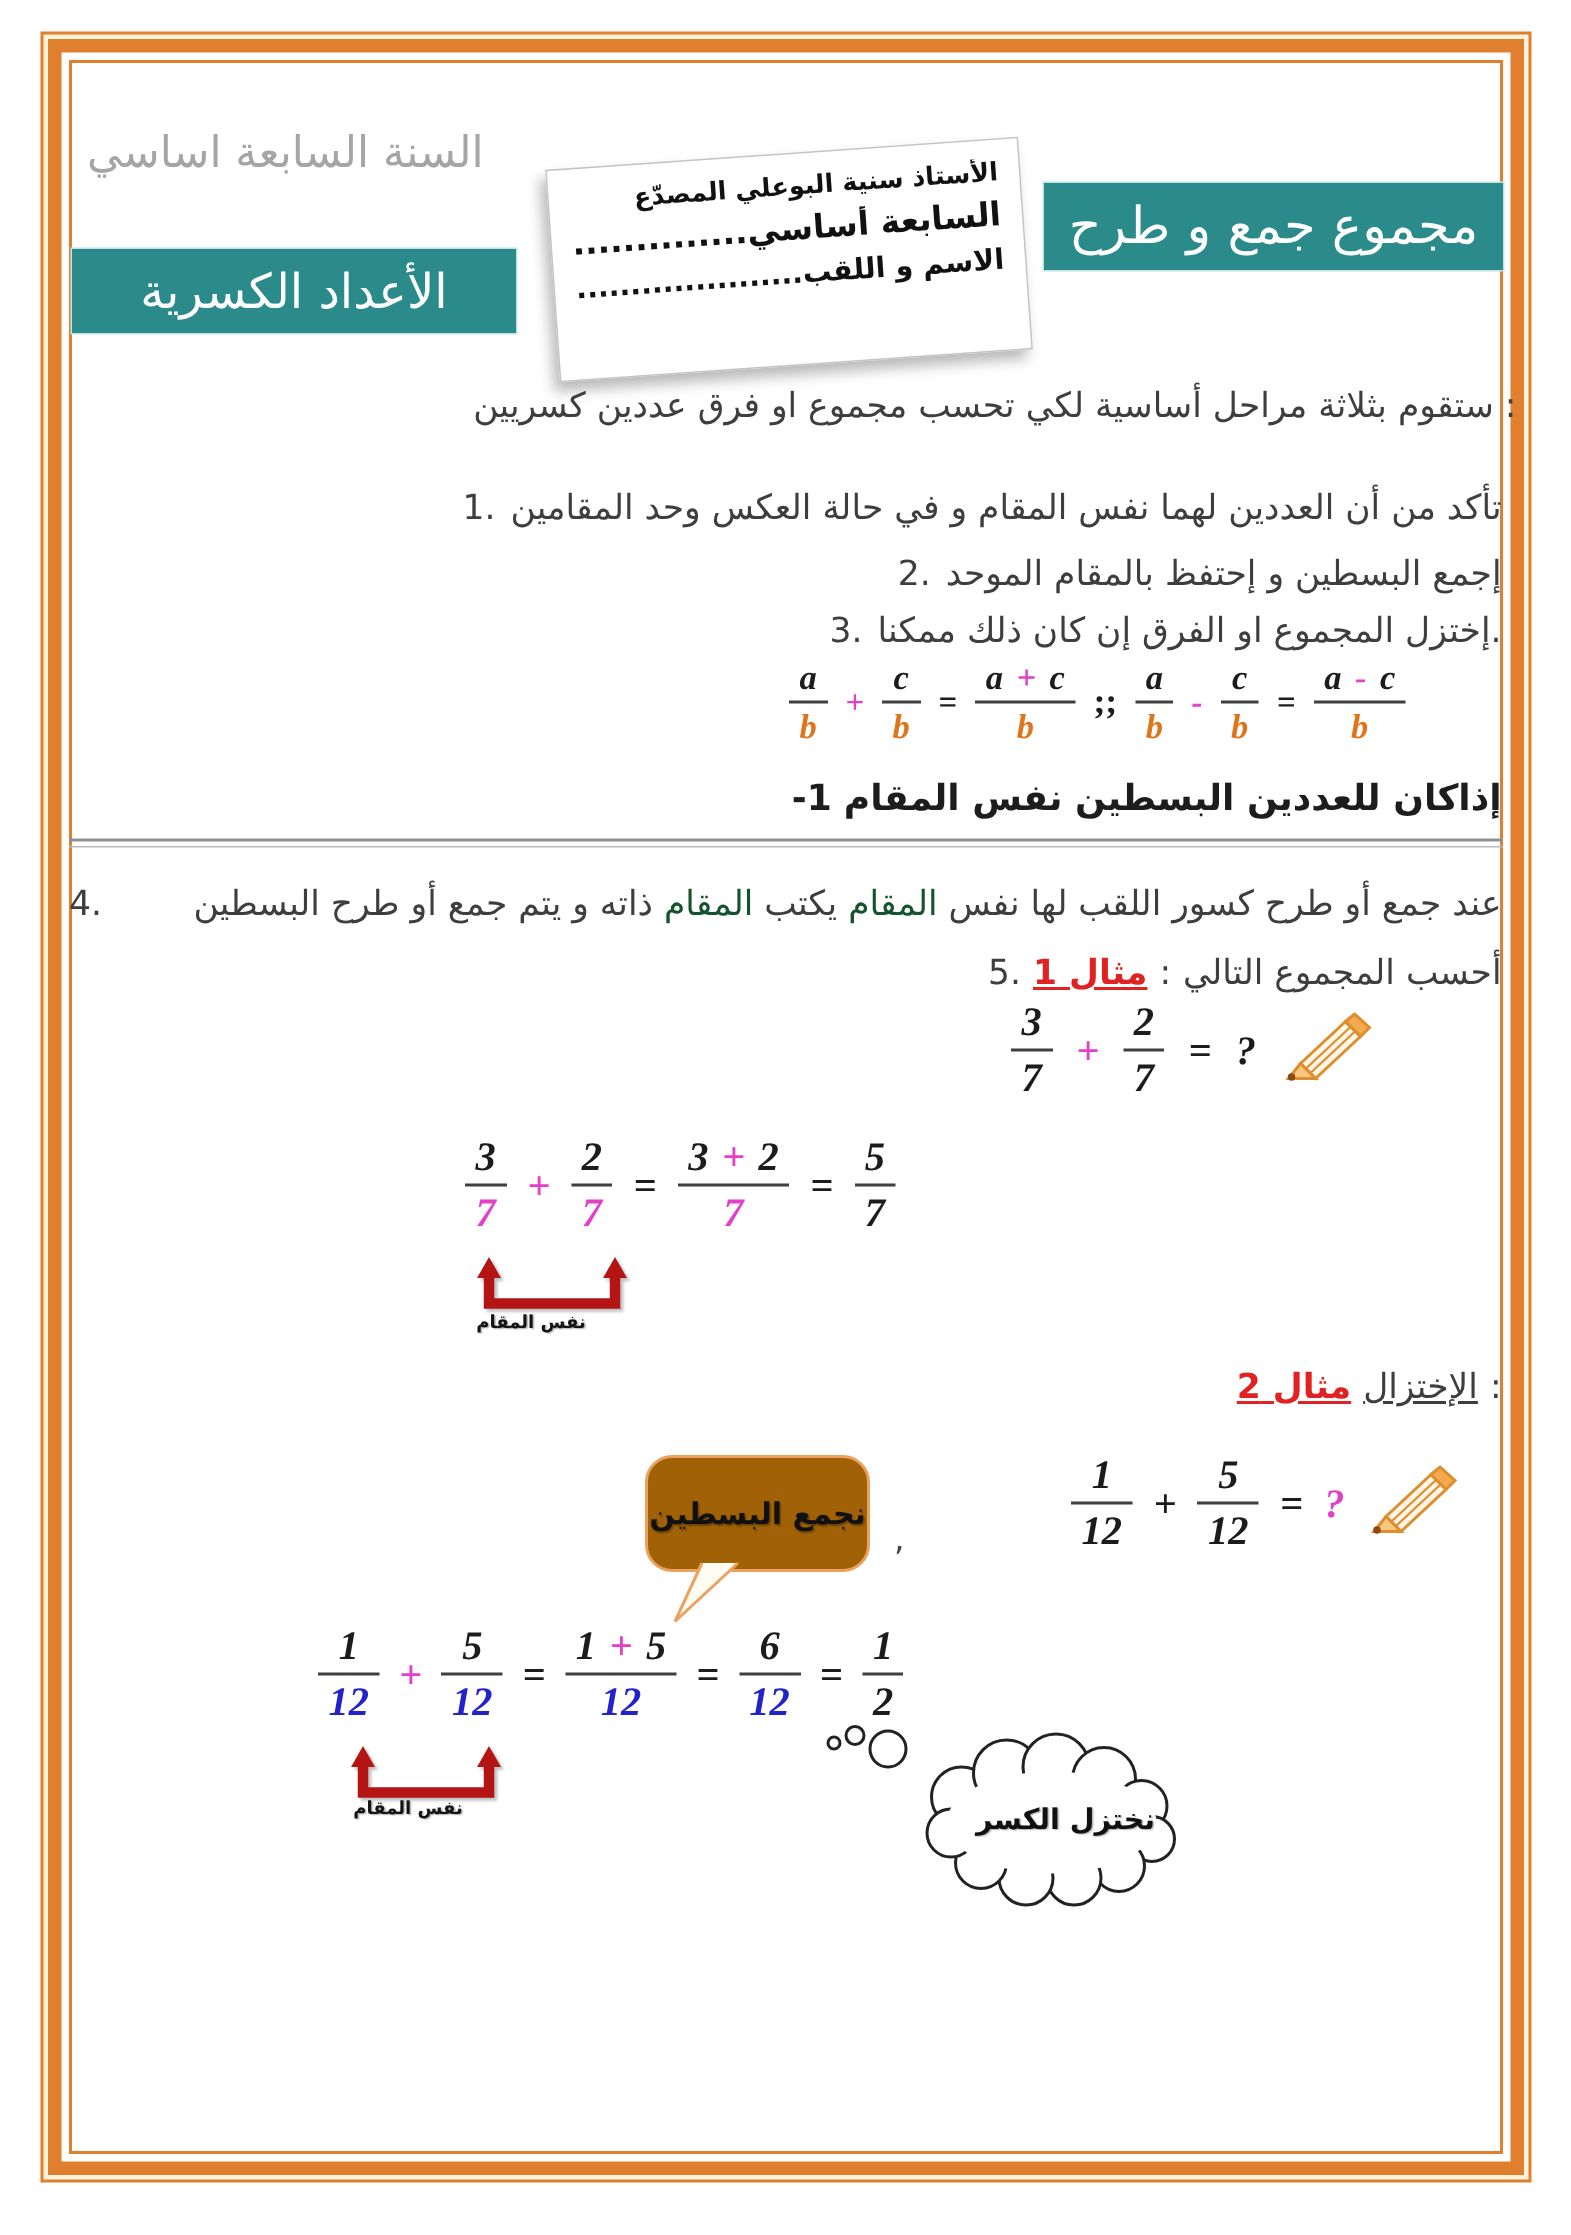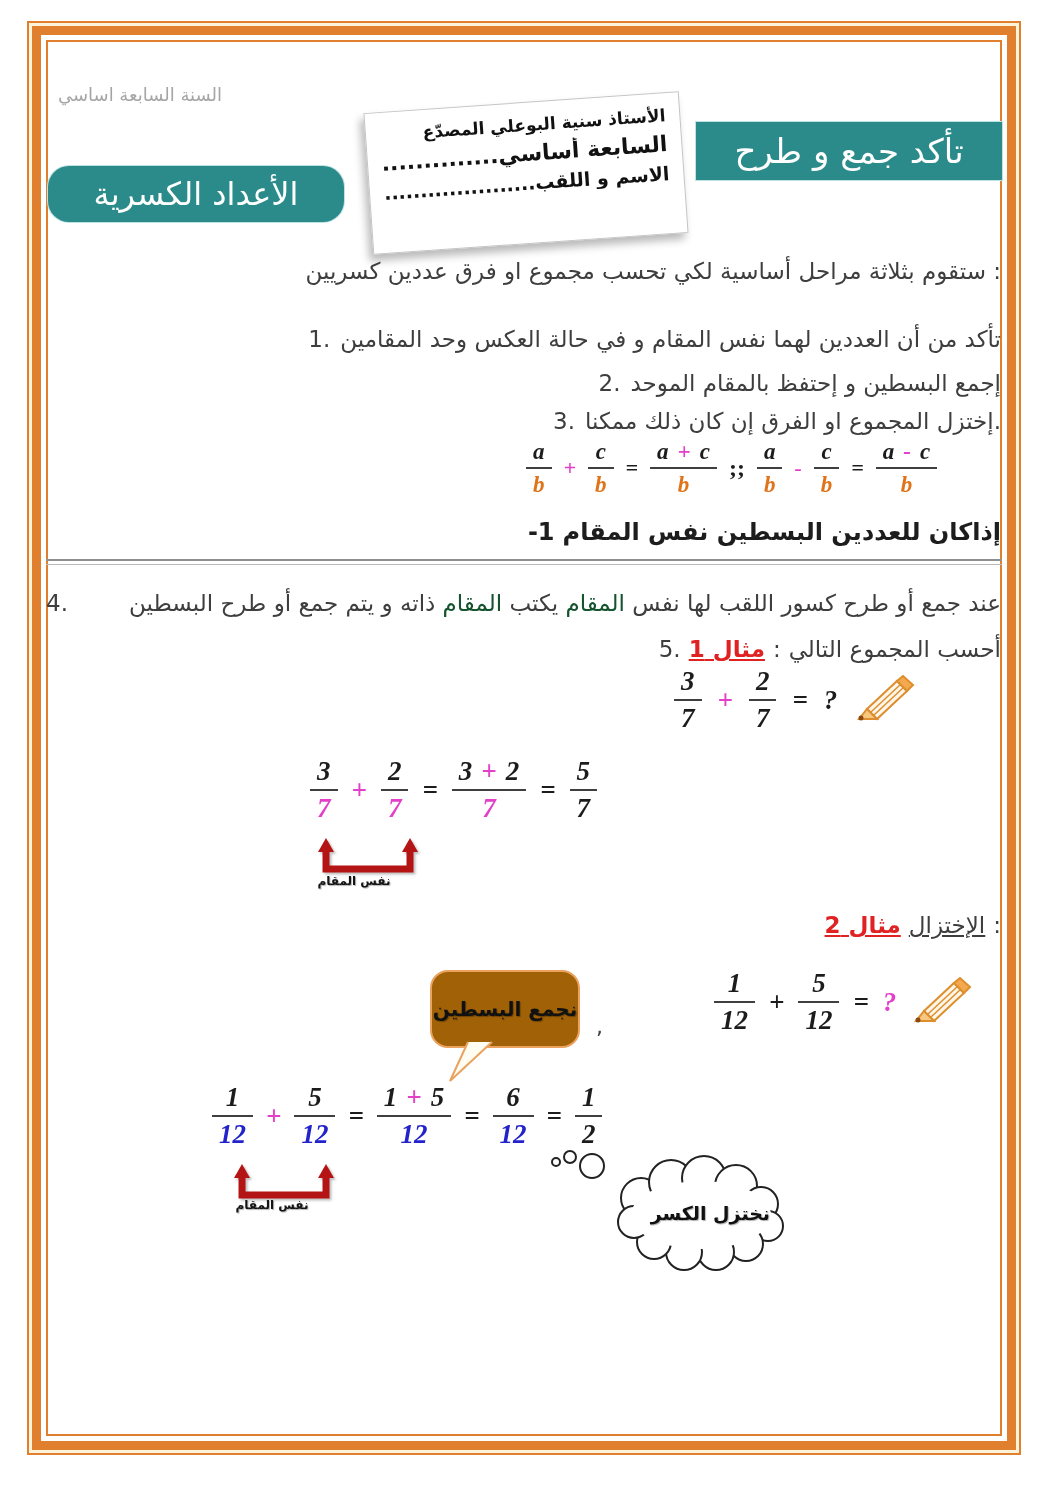--- a/index.html
+++ b/index.html
@@ -4,25 +4,25 @@
 <style>
   html,body{margin:0;padding:0;background:#ffffff;}
   .page{position:relative;width:1047px;height:1490px;background:#fff;overflow:hidden;
         font-family:"DejaVu Sans",sans-serif;color:#3e3e3e;}
   
   .frame{position:absolute;left:46px;top:40px;width:952px;height:1392px;
          border:2px solid #e07f2e;
          box-shadow:0 0 0 5px #ffffff,0 0 0 14px #e07f2e,0 0 0 17px #fdf3da,0 0 0 19px #e07f2e;
          pointer-events:none;}
   .abs{position:absolute;}
-  .grade{left:58px;top:84px;font-size:18px;color:#a5a5a5;}
+  .grade{left:58px;top:84px;font-size:29px;color:#a5a5a5;}
   .badge{background:#2b8b8b;color:#ffffff;text-align:center;
          box-shadow:0 0 0 1px #bfe2e2;}
   .badge-title{left:696px;top:122px;width:306px;height:58px;line-height:58px;font-size:34px;}
-  .badge-subject{left:48px;top:166px;width:296px;height:56px;line-height:56px;font-size:32px;border-radius:21px;}
+  .badge-subject{left:48px;top:166px;width:296px;height:56px;line-height:56px;font-size:32px;}
   .card{left:368px;top:102px;width:316px;height:142px;background:#fff;
         border:1px solid #c4c4c4;transform:rotate(-4deg);
         box-shadow:-4px 6px 9px rgba(0,0,0,.28);padding:10px 14px;box-sizing:border-box;
         font-weight:bold;color:#111;}
   .card div{white-space:nowrap;overflow:hidden;}
   .card-l1{font-size:17px;margin-top:2px;}
   .card-l2{font-size:22px;margin-top:6px;}
   .card-l3{font-size:19px;margin-top:6px;}
   .dots{letter-spacing:1px;}
   .body-text{font-size:23px;color:#3e3e3e;}
@@ -69,31 +69,31 @@
   .pencil{flex:0 0 auto;}
 </style>
 </head>
 <body>
 
 <div class="page">
   <div class="frame"></div>
 
   <div class="abs grade" dir="rtl">السنة السابعة اساسي</div>
 
-  <div class="abs badge badge-title" dir="rtl">تأكد جمع و طرح</div>
+  <div class="abs badge badge-title" dir="rtl">مجموع جمع و طرح</div>
 
   <div class="abs card" dir="rtl">
     <div class="card-l1"><span>الأستاذ سنية البوعلي المصدّع</span></div>
     <div class="card-l2"><span>السابعة أساسي</span><span class="dots">......................</span></div>
     <div class="card-l3"><span>الاسم و اللقب</span><span class="dots">........................</span></div>
   </div>
 
   <div class="abs badge badge-subject" dir="rtl">الأعداد الكسرية</div>
 
-  <div class="abs body-text" dir="rtl" style="right:46px;top:258px;">: ستقوم بثلاثة مراحل أساسية لكي تحسب مجموع او فرق عددين كسريين</div>
+  <div class="abs body-text" dir="rtl" style="right:36px;top:258px;">: ستقوم بثلاثة مراحل أساسية لكي تحسب مجموع او فرق عددين كسريين</div>
 
   <div class="abs rtl-row body-text" style="right:46px;top:326px;">
     <span>تأكد من أن العددين لهما نفس المقام و في حالة العكس وحد المقامين</span>
     <span class="step-num" dir="ltr">1.</span>
   </div>
   <div class="abs rtl-row body-text" style="right:46px;top:370px;">
     <span>إجمع البسطين و إحتفظ بالمقام الموحد</span>
     <span class="step-num" dir="ltr">2.</span>
   </div>
   <div class="abs rtl-row body-text" style="right:46px;top:408px;">

